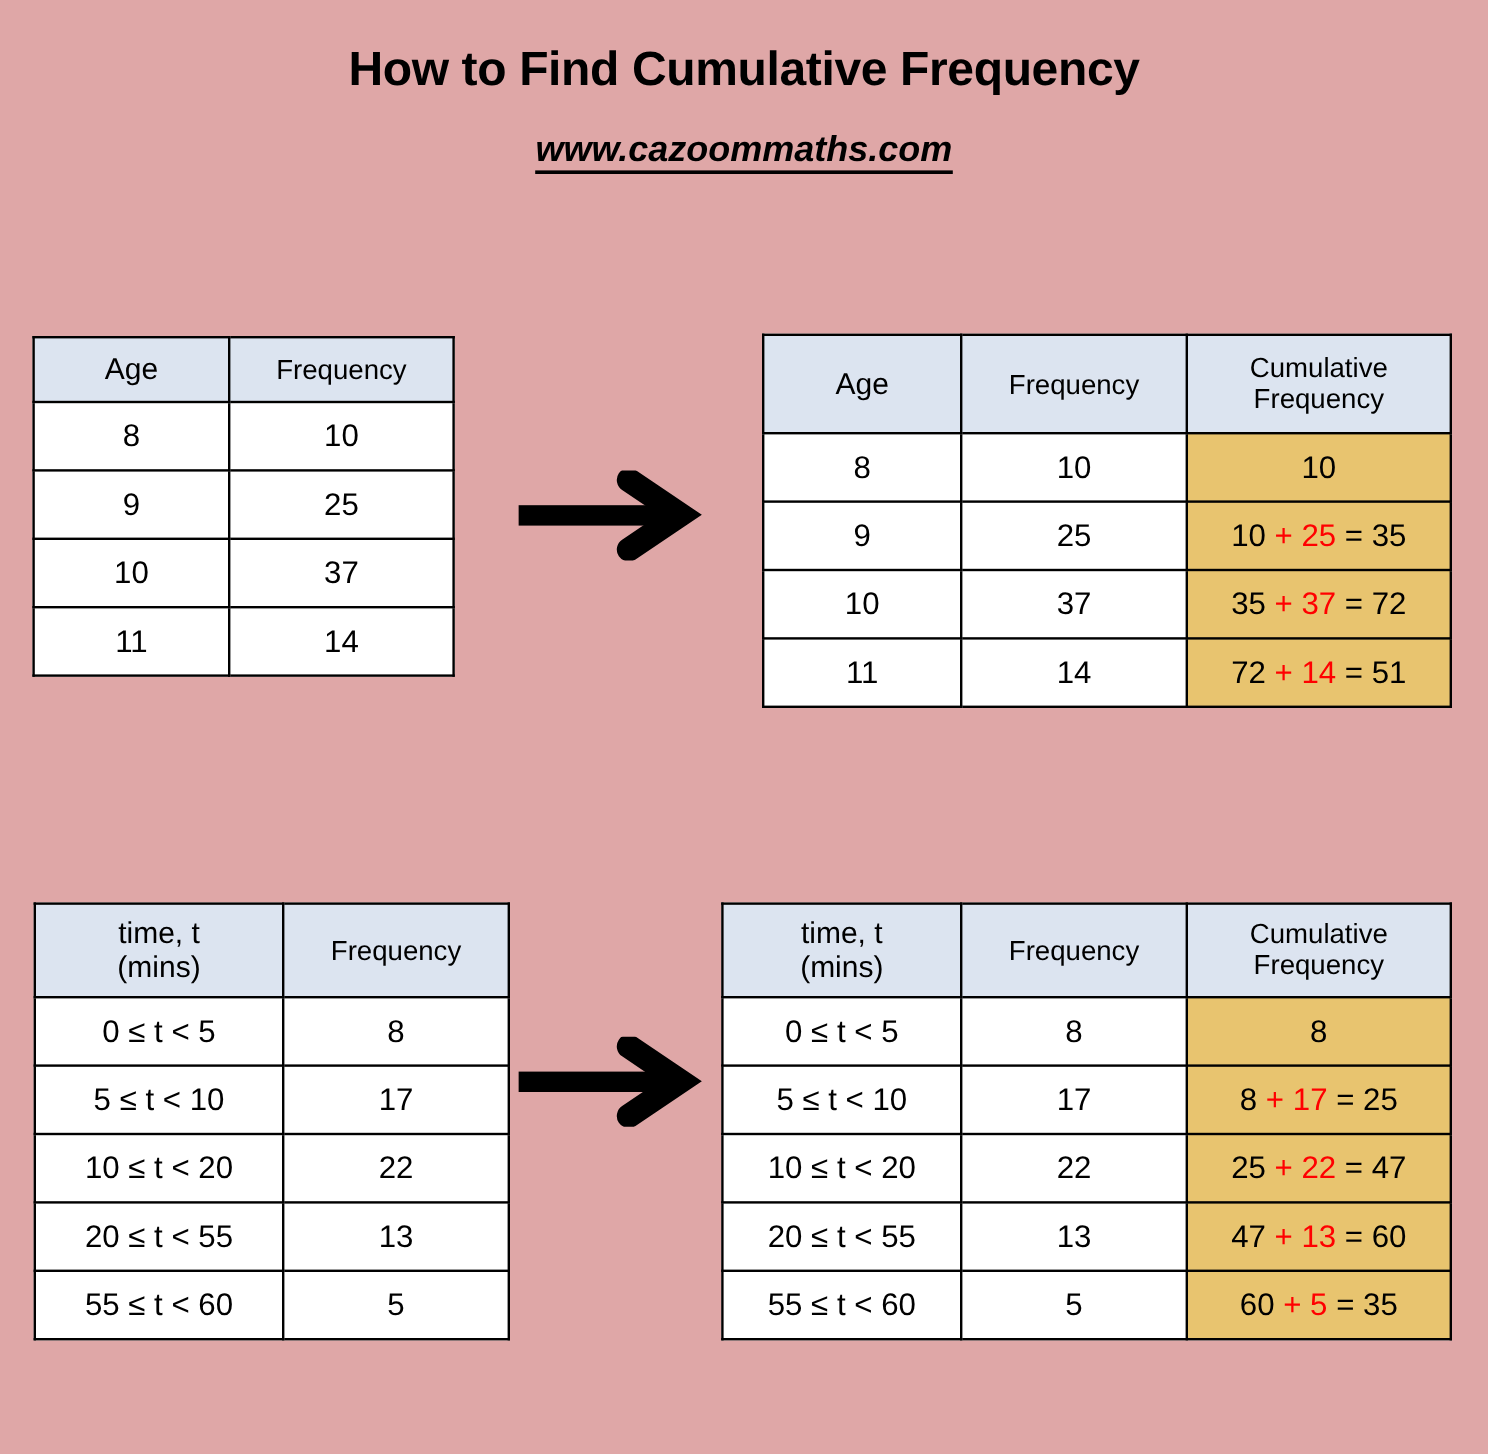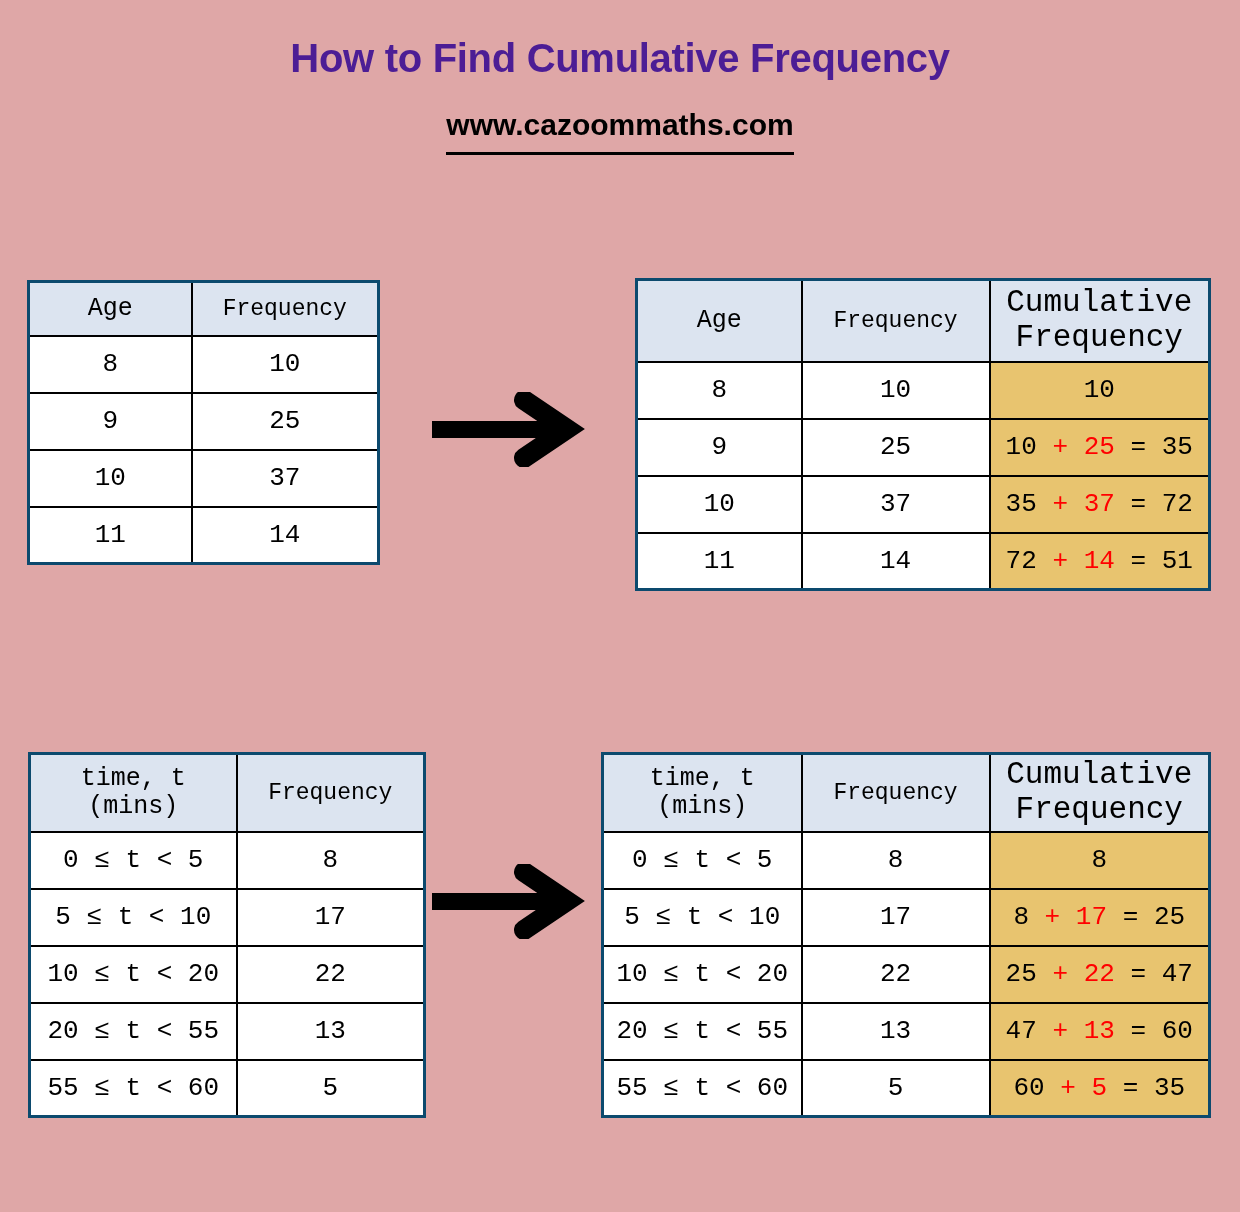--- a/index.html
+++ b/index.html
@@ -17,61 +17,61 @@
 
   
   #page-title {
     position: absolute;
     top: 36px;
     left: 0;
     width: 1240px;
     text-align: center;
     font-size: 40px;
     font-weight: bold;
-    color: #4c1d95;
+    color: #000000;
     letter-spacing: -0.3px;
   }
   #page-subtitle {
     position: absolute;
     top: 108px;
     left: 0;
     width: 1240px;
     text-align: center;
     font-size: 30px;
     font-weight: bold;
     color: #000;
   }
   #page-subtitle span {
     border-bottom: 3px solid #000;
-    padding-bottom: 11px;
+    padding-bottom: 1px;
+    font-style: italic;
   }
 
   
   .cf-table {
     position: absolute;
     border-collapse: collapse;
     table-layout: fixed;
     background: #ffffff;
-    border: 3px solid #0c4a6e;
-    font-family: Liberation Mono, monospace;
+    border: 1px solid #0c4a6e;
   }
   .cf-table td, .cf-table th {
     border: 2px solid #000;
     text-align: center;
     vertical-align: middle;
     color: #000;
     font-weight: normal;
     padding: 0;
   }
   .hdr {
     background: #dce4f0;
   }
   .hdr-sm { font-size: 23px; }
   .hdr-md { font-size: 25px; font-weight: bold; }
-  .hdr-lg { font-size: 31px; font-weight: bold; line-height: 1.08; }
+  .hdr-lg { font-size: 23px; font-weight: bold; line-height: 1.08; }
   .cell { font-size: 26px; }
   .cell-b { font-size: 26px; font-weight: bold; }
   .cum {
     background: #e8c46f;
     font-size: 26px;
     font-weight: bold;
     white-space: nowrap;
   }
   .red { color: #ff0000; }
 

